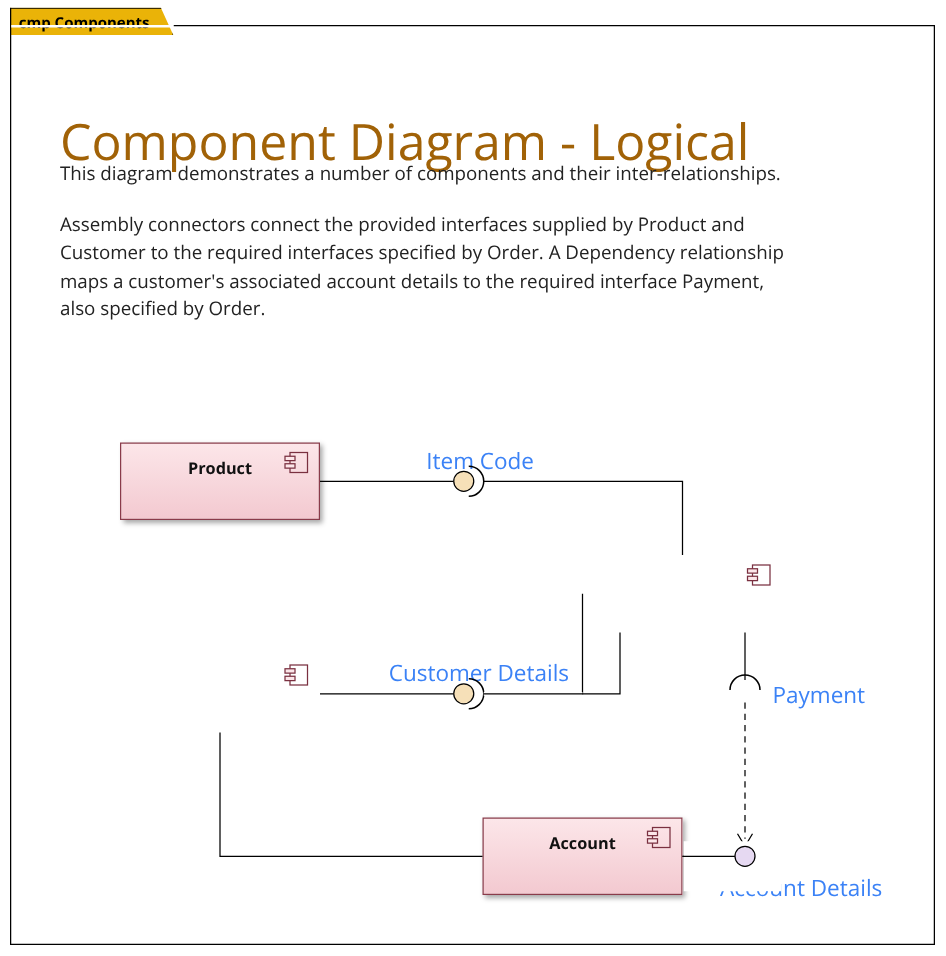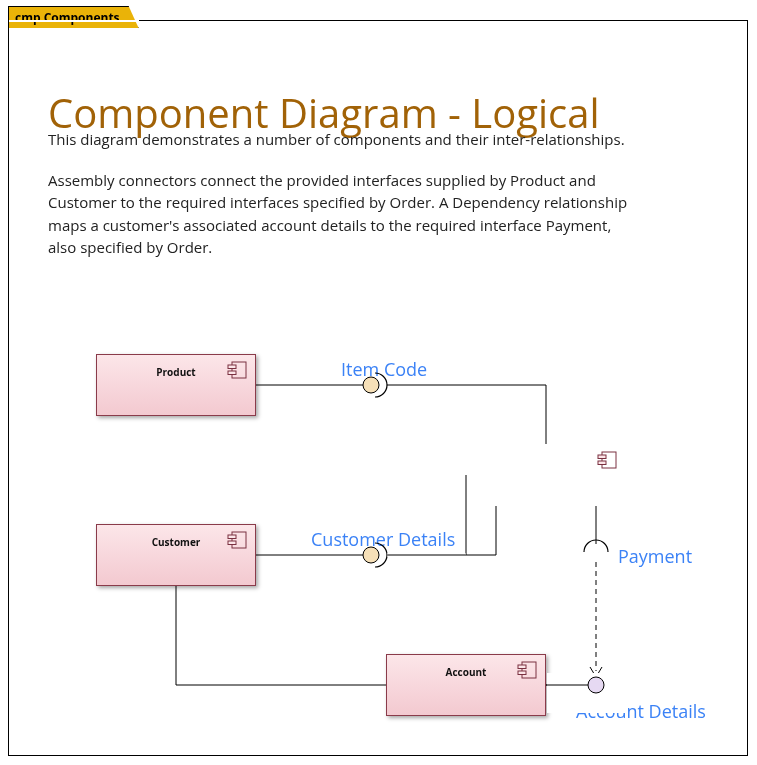--- a/index.html
+++ b/index.html
@@ -82,21 +82,21 @@
     background: linear-gradient(to bottom, #fce6e9 0%, #f3c9d0 100%);
     box-shadow: 2px 2px 4px rgba(0,0,0,0.35);
     box-sizing: border-box;
   }
   .component .label {
     position: absolute;
     top: 10px;
     left: 0;
     width: 100%;
     text-align: center;
-    font-size: 10px;
+    font-size: 13px;
     font-weight: 700;
     color: #111;
   }
   .component .comp-icon {
     position: absolute;
     top: 8px;
     right: 8px;
   }
   .conn-label {
     position: absolute;
@@ -115,24 +115,20 @@
   <div class="frame-tab-cover" id="frameTabCover" style="left: 9px; top: 20px; width: 130px;"></div>
 
   <h1 class="title">Component Diagram - Logical</h1>
   <div class="desc">
     <p>This diagram demonstrates a number of components and their inter-relationships.</p>
     <p>Assembly connectors connect the provided interfaces supplied by Product and Customer to the required interfaces specified by Order. A Dependency relationship maps a customer's associated account details to the required interface Payment, also specified by Order.</p>
   </div>
 
   <div class="component" id="c-product" style="left: 96px; top: 354px;">
     <span class="label">Product</span>
-    <span class="comp-icon"></span>
-  </div>
-  <div class="component" id="c-customer" style="left: 96px; top: 524px;">
-    <span class="label">Customer</span>
     <span class="comp-icon"></span>
   </div>
   <div class="component" id="c-account" style="left: 386px; top: 654px;">
     <span class="label">Account</span>
     <span class="comp-icon"></span>
   </div>
 
   <div class="conn-label" id="lbl-itemcode" style="left: 341px; top: 357px;">Item Code</div>
   <div class="conn-label" id="lbl-custdet" style="left: 311px; top: 527px;">Customer Details</div>
   <div class="conn-label" id="lbl-payment" style="left: 618px; top: 544px;">Payment</div>

